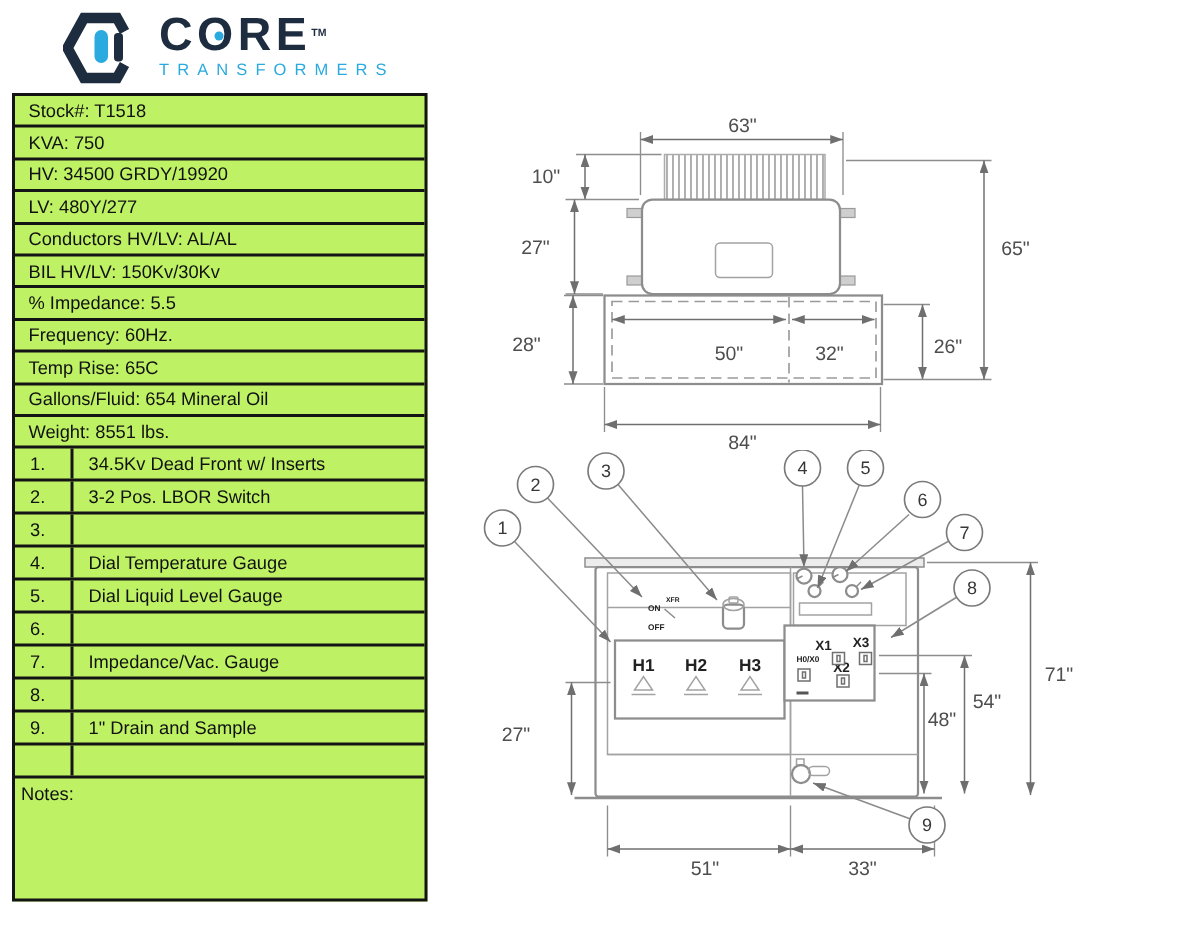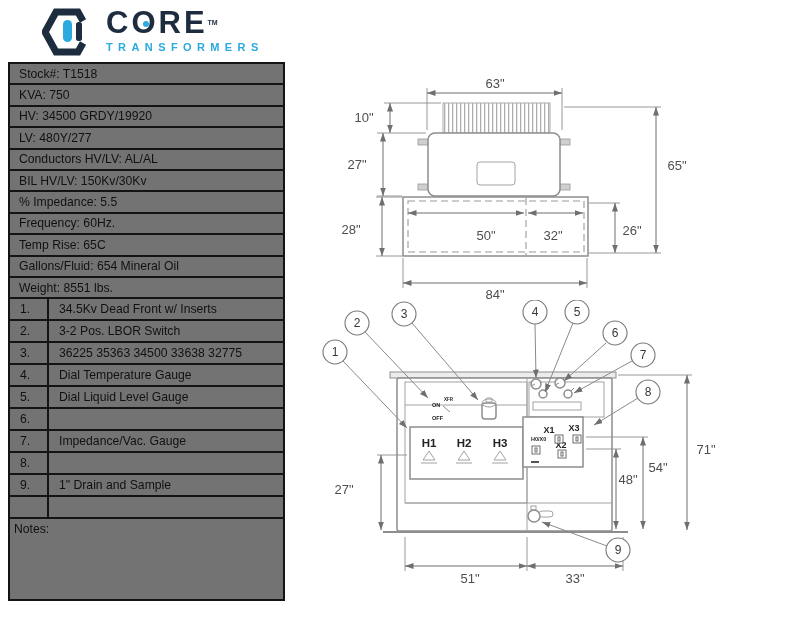--- a/index.html
+++ b/index.html
@@ -7,26 +7,26 @@
         font-family:"Liberation Sans",sans-serif;color:#111;}
 
   
   .logo{position:absolute;left:42px;top:6px;display:flex;align-items:flex-start;}
   .logo-text{margin-left:14px;padding-top:2px;}
   .logo-word{position:relative;font-weight:700;font-size:31px;line-height:30px;
              letter-spacing:3px;color:#1d2c3f;}
   .logo-dot{position:absolute;left:37px;top:13px;width:6px;height:6px;border-radius:50%;
             background:#2aaade;}
   .logo-tm{font-size:7px;font-weight:700;color:#1d2c3f;vertical-align:top;letter-spacing:0;}
-  .logo-sub{margin-top:3px;font-weight:700;font-size:11px;letter-spacing:5.4px;
+  .logo-sub{margin-top:3px;font-weight:400;font-size:11px;letter-spacing:5.4px;
             color:#2aaade;}
 
   
   .spec-table{position:absolute;left:8px;top:62px;width:277px;border:2px solid #141414;
-              box-sizing:border-box;background:#737373;}
+              box-sizing:border-box;background:#bef264;}
   .spec-row{height:21.4px;border-bottom:2px solid #141414;display:flex;align-items:center;
             padding-left:9px;font-size:12.2px;box-sizing:border-box;}
   .item-row{height:22px;border-bottom:2px solid #141414;display:flex;align-items:stretch;
             font-size:12.2px;box-sizing:border-box;}
   .item-num{width:39px;border-right:2px solid #141414;display:flex;align-items:center;
             padding-left:10px;box-sizing:border-box;}
   .item-desc{flex:1;display:flex;align-items:center;padding-left:10px;}
   .notes-box{height:80px;padding:3px 0 0 4px;font-size:12.2px;box-sizing:border-box;}
 
   
@@ -103,21 +103,20 @@
     <div class="item-row">
         <div class="item-num">1.</div>
         <div class="item-desc">34.5Kv Dead Front w/ Inserts</div>
       </div>
     <div class="item-row">
         <div class="item-num">2.</div>
         <div class="item-desc">3-2 Pos. LBOR Switch</div>
       </div>
     <div class="item-row">
         <div class="item-num">3.</div>
-        <div class="item-desc">36225 35363 34500 33638 32775</div>
       </div>
     <div class="item-row">
         <div class="item-num">4.</div>
         <div class="item-desc">Dial Temperature Gauge</div>
       </div>
     <div class="item-row">
         <div class="item-num">5.</div>
         <div class="item-desc">Dial Liquid Level Gauge</div>
       </div>
     <div class="item-row">

